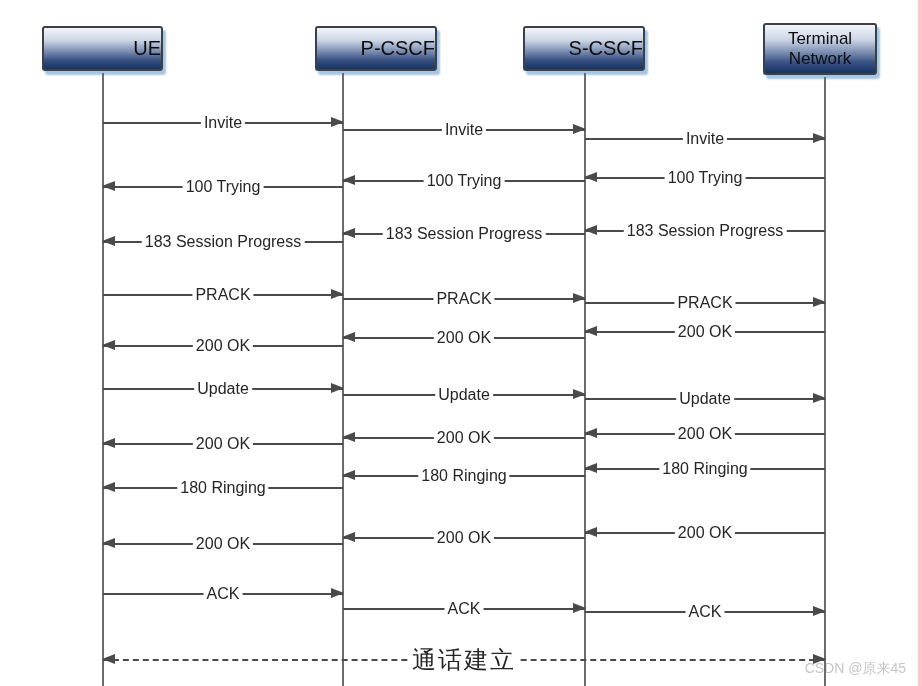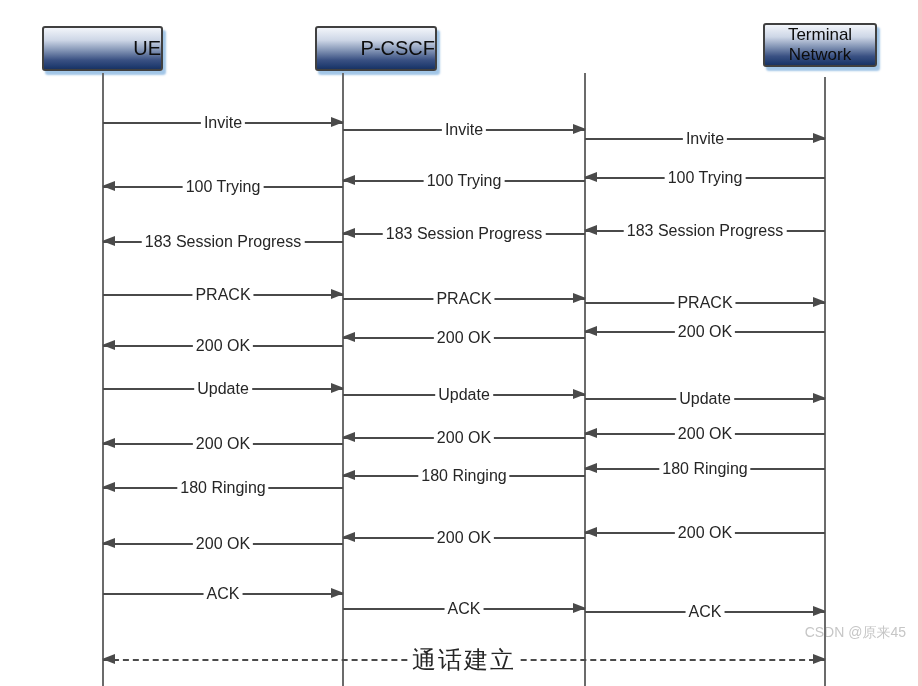--- a/index.html
+++ b/index.html
@@ -23,41 +23,44 @@
   .head{position:absolute;width:0;height:0;top:-6px;
         border-top:5px solid transparent;border-bottom:5px solid transparent;}
   .head.right{right:-1px;border-left:13px solid #4a4a4a;}
   .head.left{left:-1px;border-right:13px solid #4a4a4a;}
   .mlabel{
     position:absolute;left:50%;top:0;transform:translate(-50%,-50%);
     background:#ffffff;padding:0 3px;font-size:16px;color:#262626;white-space:nowrap;
   }
   .mlabel.cjk{font-size:24px;letter-spacing:2px;}
   .watermark{
-    position:absolute;top:624px;right:16px;font-size:14px;color:#c6c6c6;
+    position:absolute;top:660px;right:16px;font-size:14px;color:#c6c6c6;
     white-space:nowrap;
   }
   .edge-strip{position:absolute;top:0;right:0;width:4px;height:686px;background:#f6c9cb;}
 </style>
 </head>
 <body>
 
 <div id="stage">
   <span class="watermark">CSDN @原来45</span>
   <div class="edge-strip"></div>
 <div class="actor-box" style="left: 42px; top: 26px; width: 121px; height: 45px;">
       <span class="actor-label">UE</span>
     </div>
     <div class="lifeline" style="left: 102px; top: 73px; height: 613px;"></div>
     <div class="actor-box" style="left: 283px; top: 26px; width: 122px; height: 45px; margin-left: 32px;">
       <span class="actor-label">P-CSCF</span>
     </div>
     <div class="lifeline" style="left: 342px; top: 73px; height: 613px;"></div>
+    <div class="actor-box" style="left: 523px; top: 26px; width: 122px; height: 45px;">
+      <span class="actor-label">S-CSCF</span>
+    </div>
     <div class="lifeline" style="left: 584px; top: 73px; height: 613px;"></div>
-    <div class="actor-box two-line" style="left: 763px; top: 23px; width: 114px; height: 44px;">
+    <div class="actor-box two-line" style="left: 763px; top: 23px; width: 114px; height: 52px;">
       <span class="actor-label">Terminal Network</span>
     </div>
     <div class="lifeline" style="left: 824px; top: 77px; height: 609px;"></div>
     <div class="msg" style="left: 103px; top: 123px; width: 240px;">
       <div class="mline"></div>
       <div class="head right"></div>
       <span class="mlabel">Invite</span>
     </div>
     <div class="msg" style="left: 343px; top: 130px; width: 242px;">
       <div class="mline"></div>

